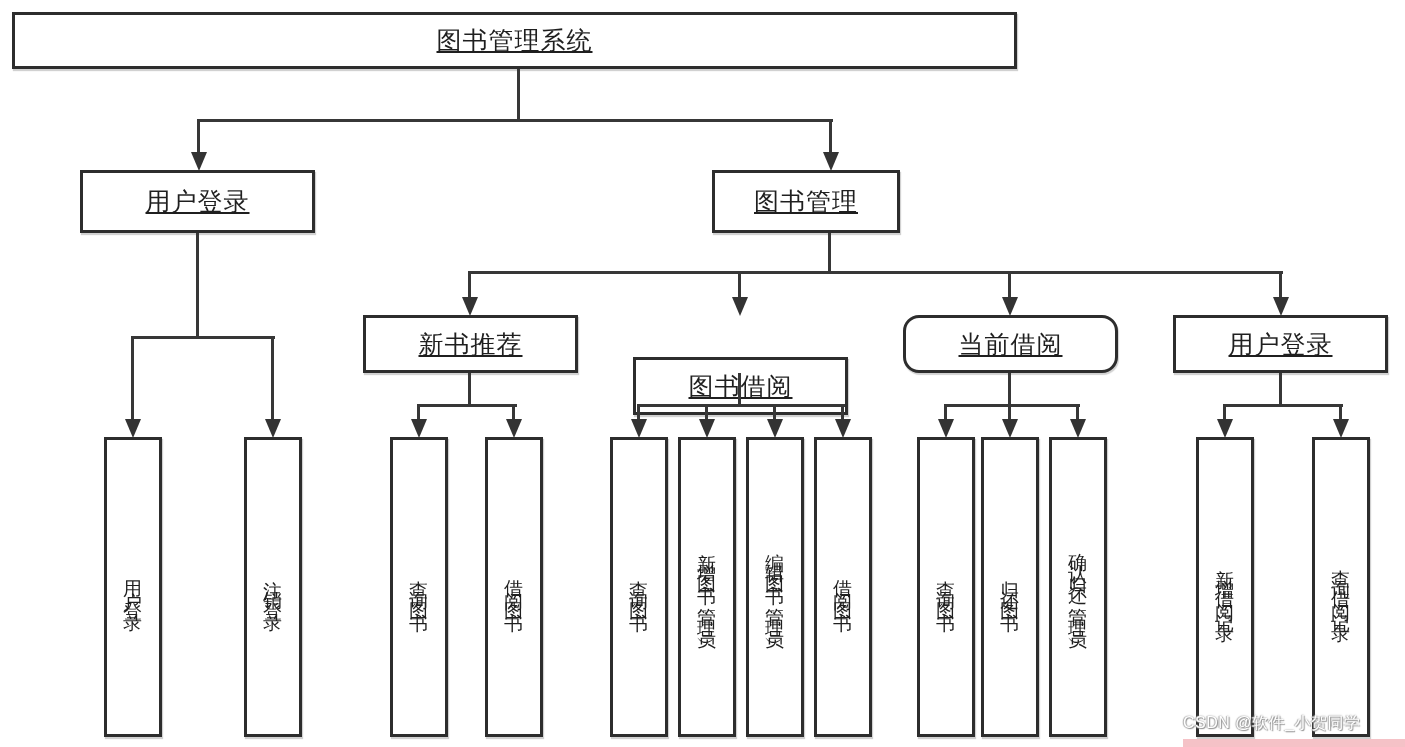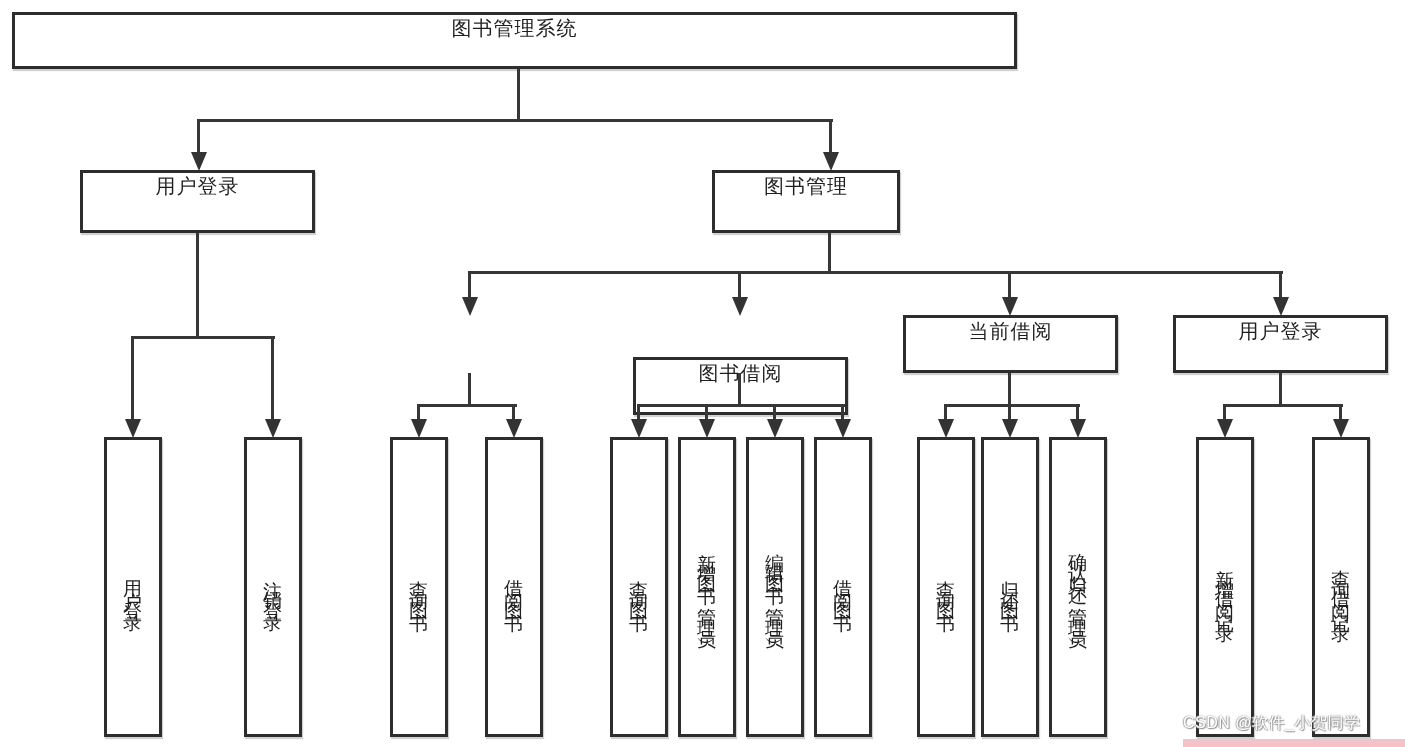--- a/index.html
+++ b/index.html
@@ -11,24 +11,26 @@
     overflow: hidden;
     font-family: "Liberation Sans", "DejaVu Sans", sans-serif;
     color: #1f1f1f;
   }
   .hbox {
     position: absolute;
     border: 3px solid #2d2d2d;
     background: #ffffff;
     box-shadow: 1px 2px 1px rgba(0,0,0,0.18);
     display: flex;
+    align-items: center;
     justify-content: center;
-    font-size: 20px;
+    font-size: 25px;
     letter-spacing: 1px;
     box-sizing: border-box;
+    text-decoration: underline;
   }
   .vbox {
     position: absolute;
     width: 58px;
     height: 300px;
     border: 3px solid #2d2d2d;
     background: #ffffff;
     box-shadow: 1px 2px 1px rgba(0,0,0,0.18);
     display: flex;
     align-items: center;
@@ -110,24 +112,27 @@
   <div class="line" style="left:468px; top:271px; width:815px; height:3px;"></div>
   <div class="line" style="left:468px; top:271px; width:3px; height:26px;"></div>
   <div class="arrow" style="left:462px; top:297px;"></div>
   <div class="line" style="left:738px; top:271px; width:3px; height:26px;"></div>
   <div class="arrow" style="left:732px; top:297px;"></div>
   <div class="line" style="left:1008px; top:271px; width:3px; height:26px;"></div>
   <div class="arrow" style="left:1002px; top:297px;"></div>
   <div class="line" style="left:1279px; top:271px; width:3px; height:26px;"></div>
   <div class="arrow" style="left:1273px; top:297px;"></div>
 
+  <div class="hbox" style="left:363px; top:315px; width:215px; height:58px;">
+    <span>新书推荐</span>
+  </div>
   <div class="hbox" style="left:633px; top:315px; width:215px; height:58px;margin-top:42px;">
     <span>图书借阅</span>
   </div>
-  <div class="hbox" style="left:903px; top:315px; width:215px; height:58px;">
+  <div class="hbox" style="left:903px; top:315px; width:215px; height:58px;border-radius:16px;">
     <span>当前借阅</span>
   </div>
   <div class="hbox" style="left:1173px; top:315px; width:215px; height:58px;">
     <span>用户登录</span>
   </div>
 
   <div class="line" style="left:468px; top:373px; width:3px; height:34px;"></div>
   <div class="line" style="left:738px; top:373px; width:3px; height:34px;"></div>
   <div class="line" style="left:1008px; top:373px; width:3px; height:34px;"></div>
   <div class="line" style="left:1279px; top:373px; width:3px; height:34px;"></div>

